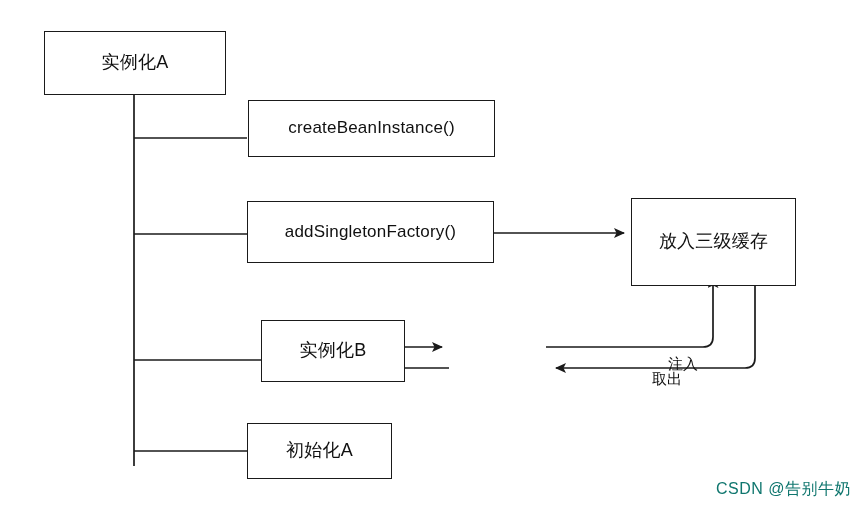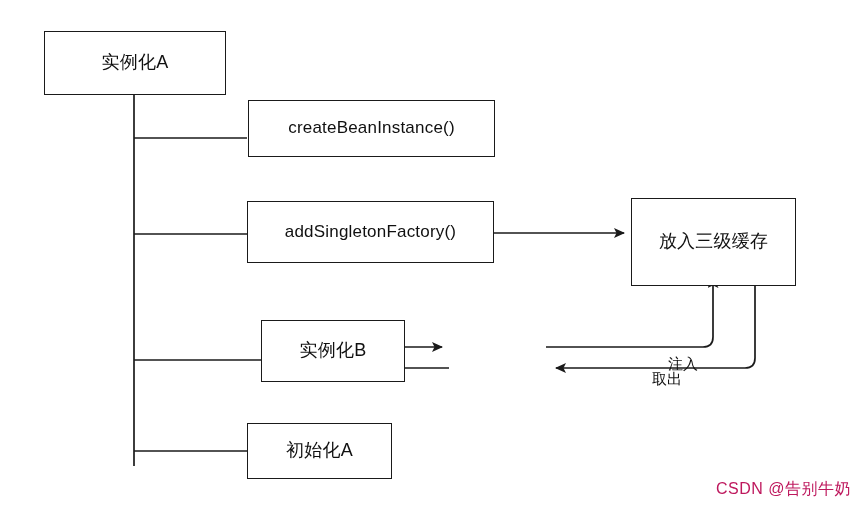--- a/index.html
+++ b/index.html
@@ -45,21 +45,21 @@
     position: absolute;
     color: #101010;
     font-size: 15px;
     white-space: nowrap;
     background: transparent;
   }
   .watermark {
     position: absolute;
     right: 14px;
     bottom: 10px;
-    color: #be185d;
+    color: #0f766e;
     font-size: 16px;
     letter-spacing: 0.5px;
     white-space: nowrap;
   }
 </style>
 </head>
 <body>
 
 <div id="canvas">
 

